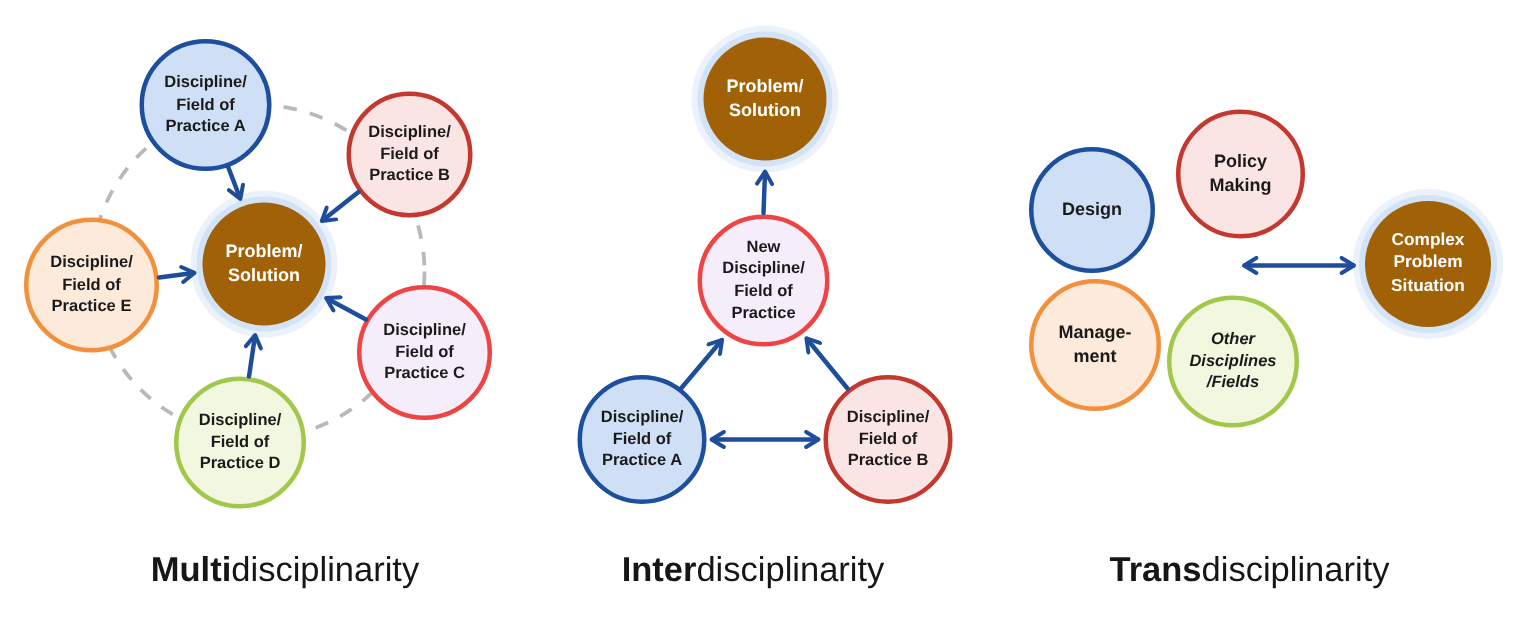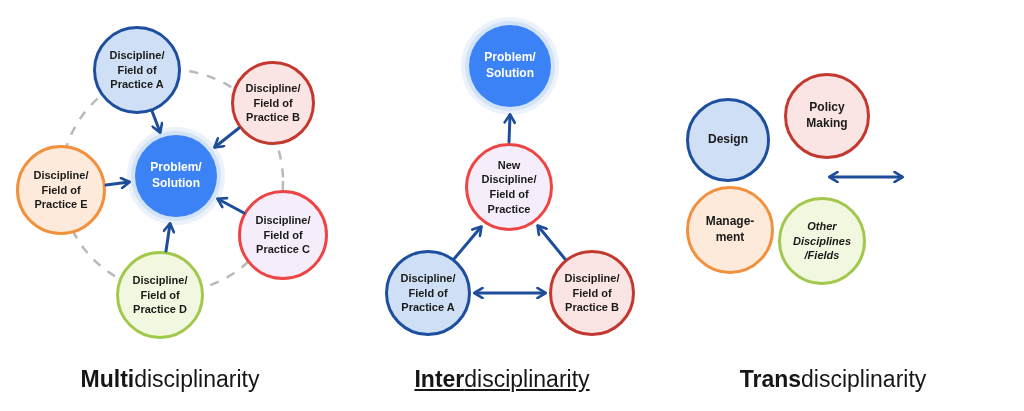--- a/index.html
+++ b/index.html
@@ -15,21 +15,21 @@
     white-space:pre-line;box-sizing:border-box;
     font-size:11px;line-height:1.32;letter-spacing:0;
     z-index:2;
   }
   .blue  {background:#cfe0f6;border:3px solid #1d4f9e;}
   .pink  {background:#fbe5e4;border:3px solid #c4392f;}
   .orange{background:#fdeada;border:3px solid #f1913d;}
   .purple{background:#f5eefa;border:3px solid #ef4444;}
   .green {background:#f2f8df;border:3px solid #a2c84b;}
   .navy{
-    background:#3b82f6;border:none;color:#ffffff;
+    background:#a16207;border:none;color:#ffffff;
     box-shadow:0 0 0 4px #d2e3f7, 0 0 0 8px rgba(210,227,247,0.45);
   }
   .ontop{z-index:3;}
   .arrows{z-index:4;}
   .orbit{z-index:1;}
   .caption{
     position:absolute;top:366px;width:300px;text-align:center;
     font-size:23px;color:#161616;font-weight:400;z-index:2;
   }
   .caption b{font-weight:700;}
@@ -75,20 +75,23 @@
 Practice B</div>
 
   <div class="node blue" style="left:686px;top:98px;width:84px;height:84px;font-size:12px;">Design</div>
   <div class="node pink" style="left:784px;top:73px;width:86px;height:86px;font-size:12px;">Policy
 Making</div>
   <div class="node orange" style="left:686px;top:186px;width:88px;height:88px;font-size:12px;">Manage-
 ment</div>
   <div class="node green" style="left:778px;top:197px;width:88px;height:88px;font-style:italic;">Other
 Disciplines
 /Fields</div>
+  <div class="node navy" style="left:910px;top:134px;width:84px;height:84px;font-size:11.5px;">Complex
+Problem
+Situation</div>
 
   <svg class="layer arrows" viewBox="0 0 1024 411">
     <defs>
       <marker id="ah" viewBox="0 0 10 10" refX="7.5" refY="5" markerWidth="4.2" markerHeight="4.2" orient="auto">
         <path d="M1.5,1 L8,5 L1.5,9" fill="none" stroke="#1e4e9a" stroke-width="2.1" stroke-linecap="round" stroke-linejoin="round"></path>
       </marker>
       <marker id="ahs" viewBox="0 0 10 10" refX="7.5" refY="5" markerWidth="4.2" markerHeight="4.2" orient="auto-start-reverse">
         <path d="M1.5,1 L8,5 L1.5,9" fill="none" stroke="#1e4e9a" stroke-width="2.1" stroke-linecap="round" stroke-linejoin="round"></path>
       </marker>
     </defs>
@@ -102,23 +105,23 @@
 
       <line x1="509" y1="142" x2="510" y2="115" marker-end="url(#ah)"></line>
       <line x1="454" y1="259" x2="481" y2="227" marker-end="url(#ah)"></line>
       <line x1="565" y1="259" x2="538" y2="226" marker-end="url(#ah)"></line>
       <line x1="475" y1="293" x2="545" y2="293" marker-start="url(#ahs)" marker-end="url(#ah)"></line>
 
       <line x1="830" y1="177" x2="902" y2="177" marker-start="url(#ahs)" marker-end="url(#ah)"></line>
     </g>
   </svg>
 
-  <div class="caption" style="left:20px;">
+  <div class="caption" style="left:40px;">
     <b>Multi</b><span>disciplinarity</span>
   </div>
-  <div class="caption" style="left:352px;text-decoration:underline;">
+  <div class="caption" style="left:352px;">
     <b>Inter</b><span>disciplinarity</span>
   </div>
   <div class="caption" style="left:683px;">
     <b>Trans</b><span>disciplinarity</span>
   </div>
 
 </div>
 
 </body></html>

